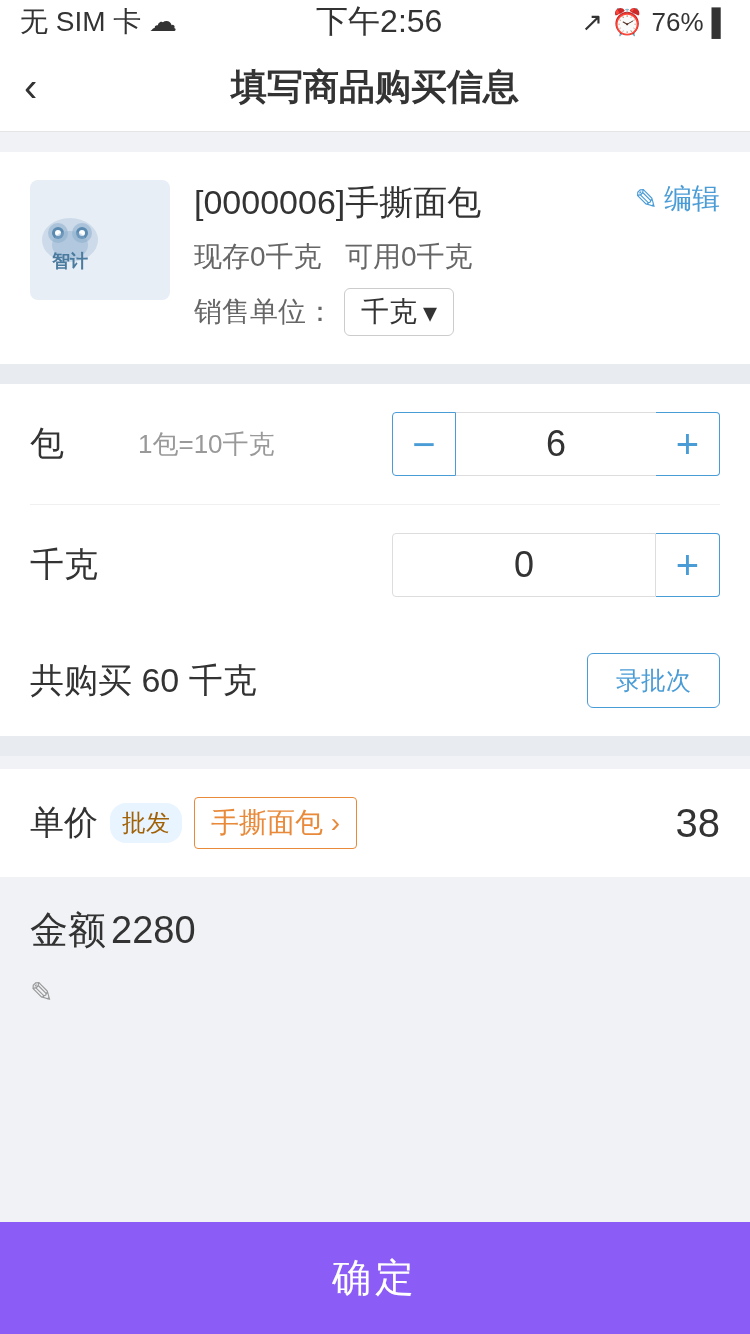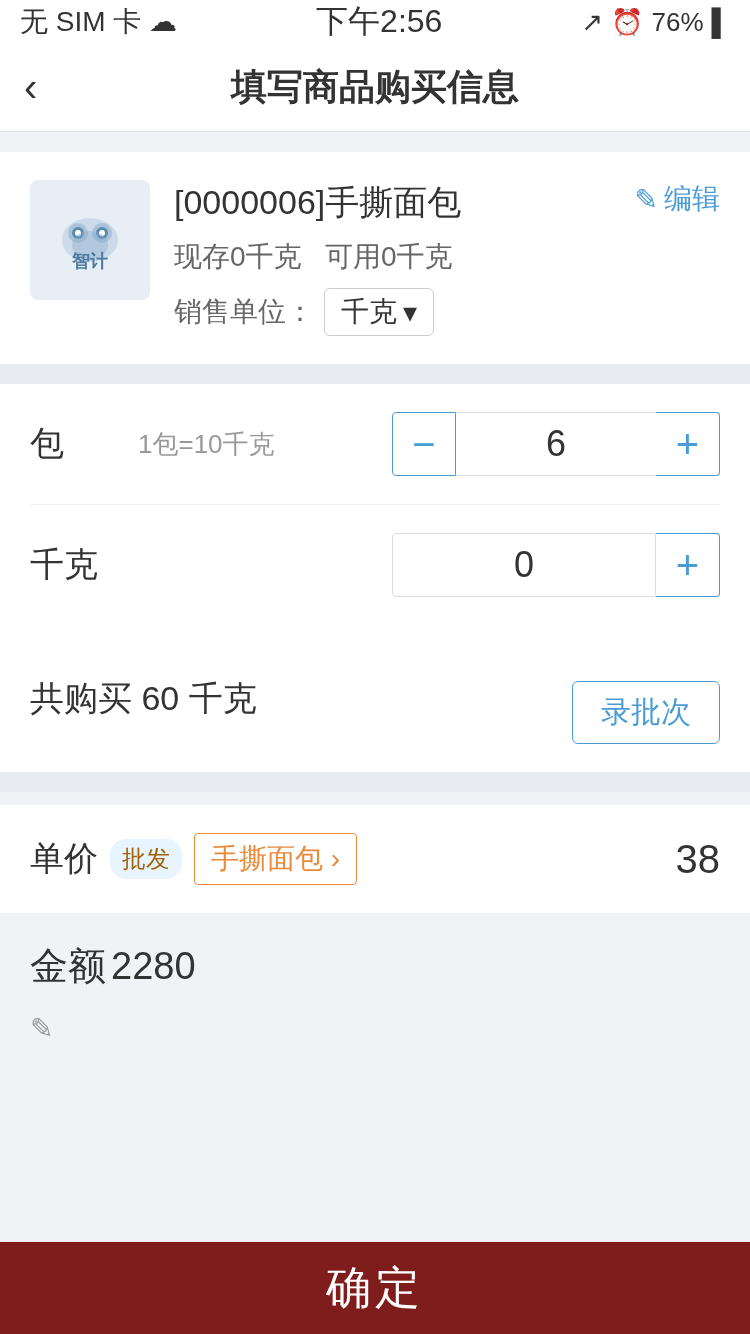--- a/index.html
+++ b/index.html
@@ -55,27 +55,27 @@
     .product-card {
       background: #fff;
       padding: 28px 30px;
       margin-top: 20px;
       display: flex;
       align-items: flex-start;
       gap: 24px;
       position: relative;
     }
     .product-image {
-      width: 120px;
+      width: 140px;
       height: 120px;
       background: #e8eef5;
       border-radius: 8px;
       display: flex;
       align-items: center;
-      justify-content: center;
+      justify-content: flex-start;
       flex-shrink: 0;
     }
     .product-image-icon {
       font-size: 48px;
       color: #8aaccc;
     }
     .product-info { flex: 1; }
     .product-name {
       font-size: 34px;
       font-weight: 500;
@@ -205,25 +205,24 @@
       gap: 16px;
     }
     .total-label {
       font-size: 34px;
       color: #333;
     }
     .batch-btn {
       border: 1px solid #4a9cd6;
       border-radius: 6px;
       padding: 10px 28px;
-      font-size: 30px;
+      font-size: 25px;
       color: #4a9cd6;
       background: #fff;
       cursor: pointer;
-      margin-top: 28px;
     }
 
     
     .price-section {
       background: #fff;
       margin-top: 13px;
       padding: 28px 30px;
     }
     .price-row {
       display: flex;
@@ -299,24 +298,24 @@
       flex: 1;
       min-height: 300px;
     }
 
     
     .confirm-btn {
       position: fixed;
       bottom: 0;
       left: 0;
       width: 750px;
-      height: 92px;
-      background: #7f1d1d;
+      height: 112px;
+      background: #8b5cf6;
       color: #fff;
-      font-size: 45px;
+      font-size: 39px;
       font-weight: 500;
       border: none;
       cursor: pointer;
       display: flex;
       align-items: center;
       justify-content: center;
       letter-spacing: 4px;
     }
   </style>
 </head>

